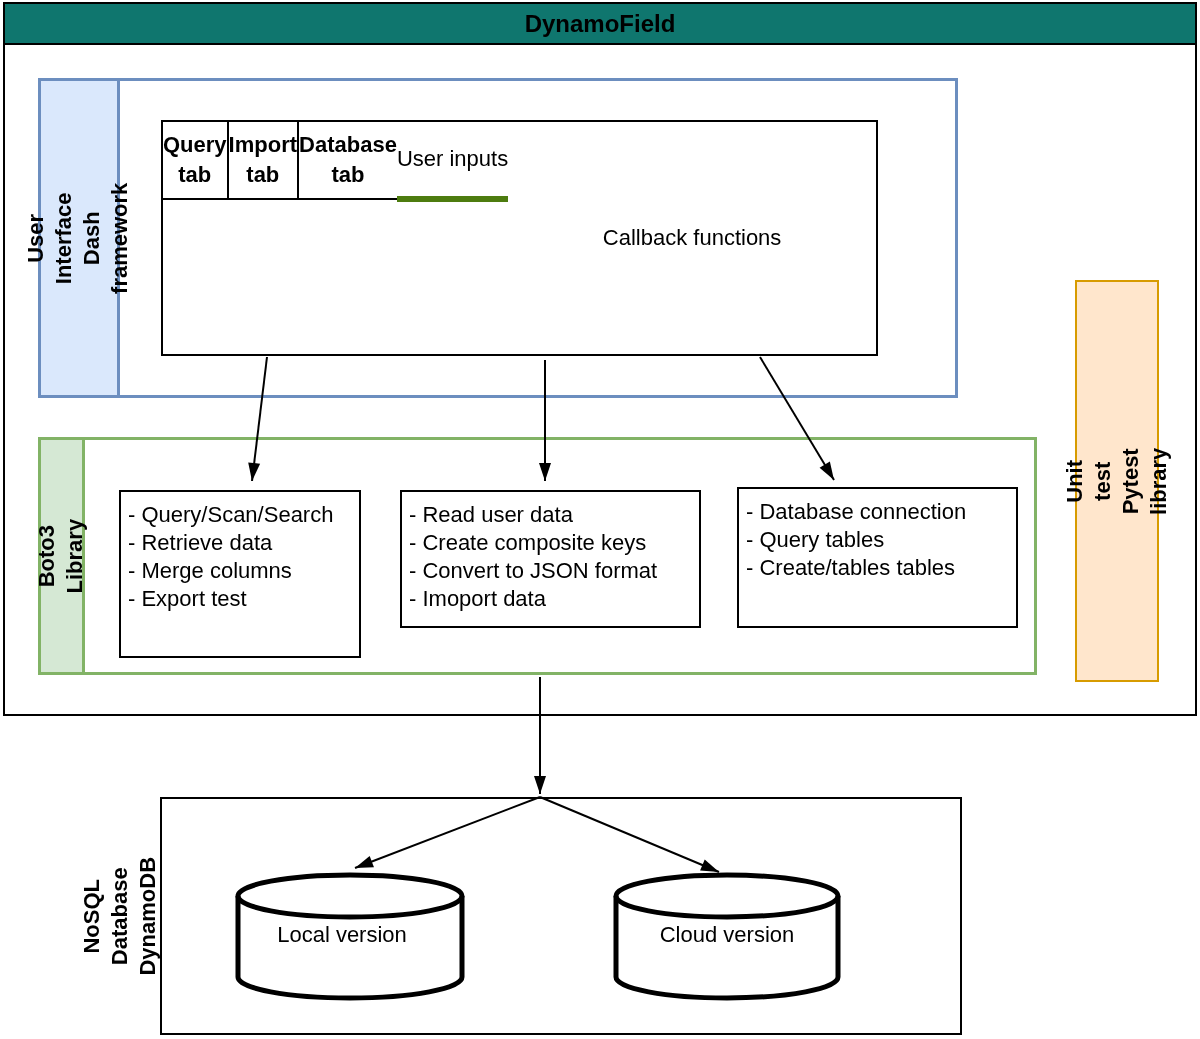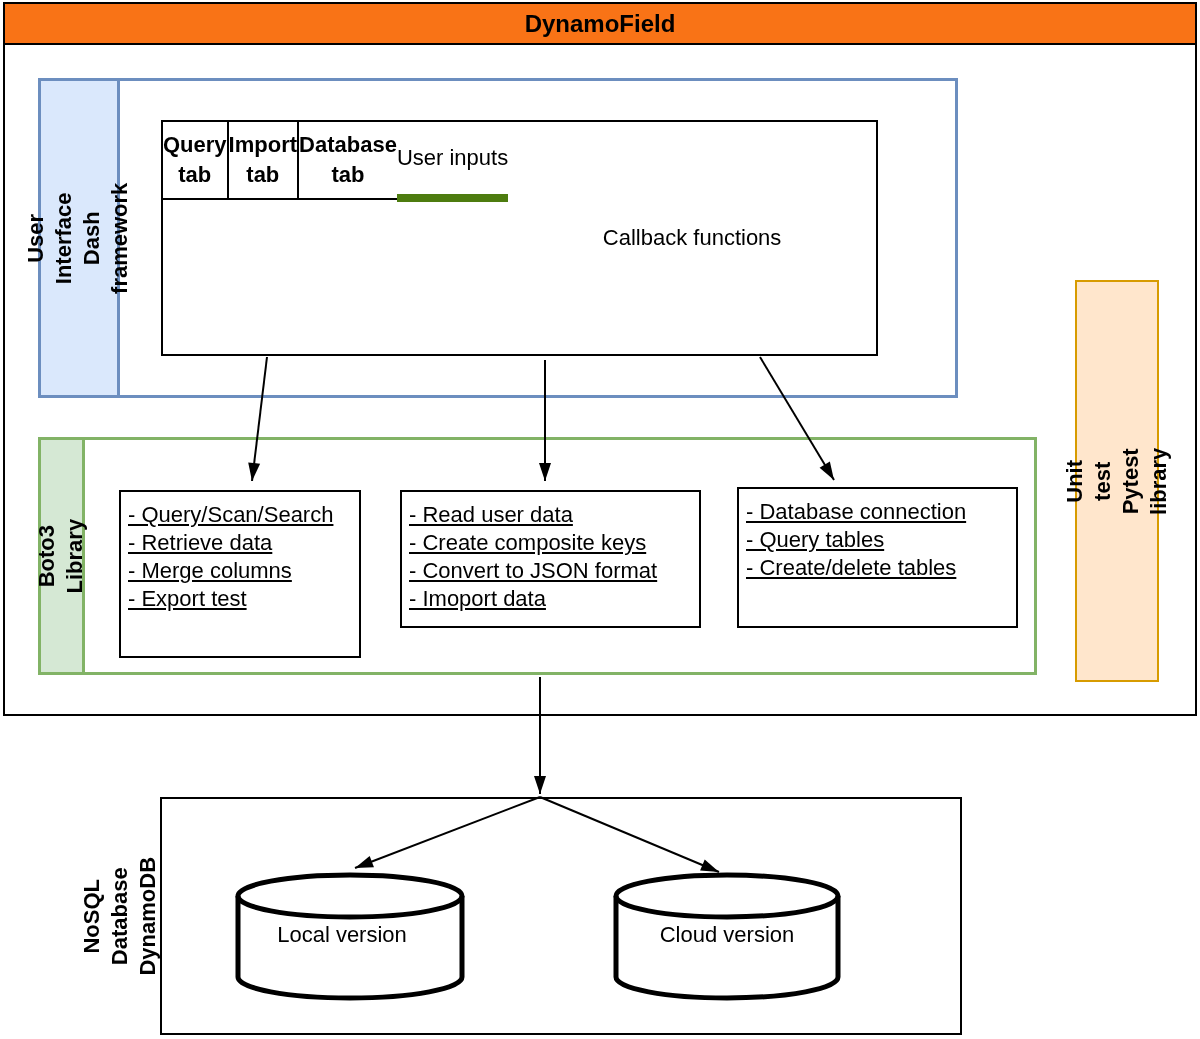--- a/index.html
+++ b/index.html
@@ -15,21 +15,21 @@
   }
   .abs { position: absolute; }
   .black-box { border: 2px solid #000000; background: #ffffff; }
 
   
   .title-bar {
     left: 3px; top: 2px; width: 1194px; height: 43px;
     border: 2px solid #000000;
     display: flex; align-items: center; justify-content: center;
     font-size: 24px; font-weight: bold;
-    background: #f97316;
+    background: #0f766e;
   }
   .outer-box { left: 3px; top: 43px; width: 1194px; height: 673px; }
 
   
   .ui-box { left: 38px; top: 78px; width: 920px; height: 320px;
             border: 3px solid #6c8ebf; background: #ffffff; }
   .ui-label-col { left: 38px; top: 78px; width: 82px; height: 320px;
                   border: 3px solid #6c8ebf; background: #dae8fc; }
 
   
@@ -52,35 +52,35 @@
     flex: 1; border-right: 2px solid #000000; border-bottom: 2px solid #000000;
     display: flex; align-items: center; justify-content: center;
     font-weight: bold; font-size: 22px; line-height: 30px;
     white-space: pre-line; text-align: center;
   }
   .tab-cell:last-child { border-right: none; }
   .wide-row {
     display: flex; align-items: center; justify-content: center;
     font-size: 22px;
   }
-  .row-user-inputs { height: 80px; border-bottom: 8px solid #4d7c0f; }
+  .row-user-inputs { height: 80px; border-bottom: 6px solid #4d7c0f; }
   .row-callbacks { flex: 1; border-radius: 19px; }
 
   
   .boto-box { left: 38px; top: 437px; width: 999px; height: 238px;
               border: 3px solid #82b366; background: #ffffff; }
   .boto-label-col { left: 38px; top: 437px; width: 47px; height: 238px;
                     border: 3px solid #82b366; background: #d5e8d4; }
 
   .list-box {
     border: 2px solid #000000; background: #ffffff;
     font-size: 22px; line-height: 28px;
     padding: 9px 6px 0 7px;
   }
-  .list-box .li { white-space: pre; text-decoration: underline; }
+  .list-box .li { white-space: pre; }
   .box-query    { left: 119px; top: 490px; width: 242px; height: 168px; }
   .box-import   { left: 400px; top: 490px; width: 301px; height: 138px; }
   .box-database { left: 737px; top: 487px; width: 281px; height: 141px; }
 
   
   .unit-box { left: 1075px; top: 280px; width: 84px; height: 402px;
               border: 2px solid #d79b00; background: #ffe6cc; }
 
   
   .db-box { left: 80px; top: 797px; width: 882px; height: 238px;
@@ -142,21 +142,21 @@
   <div class="abs list-box box-import">
     <div class="li">- Read user data</div>
     <div class="li">- Create composite keys</div>
     <div class="li">- Convert to JSON format</div>
     <div class="li">- Imoport data</div>
   </div>
 
   <div class="abs list-box box-database">
     <div class="li">- Database connection</div>
     <div class="li">- Query tables</div>
-    <div class="li">- Create/delete tables</div>
+    <div class="li">- Create/tables tables</div>
   </div>
 
   <div class="abs unit-box vlabel">
     <span>Unit test
 Pytest library</span>
   </div>
 
   <div class="abs db-box"></div>
   <div class="abs db-label-col vlabel">
     <span>NoSQL Database

